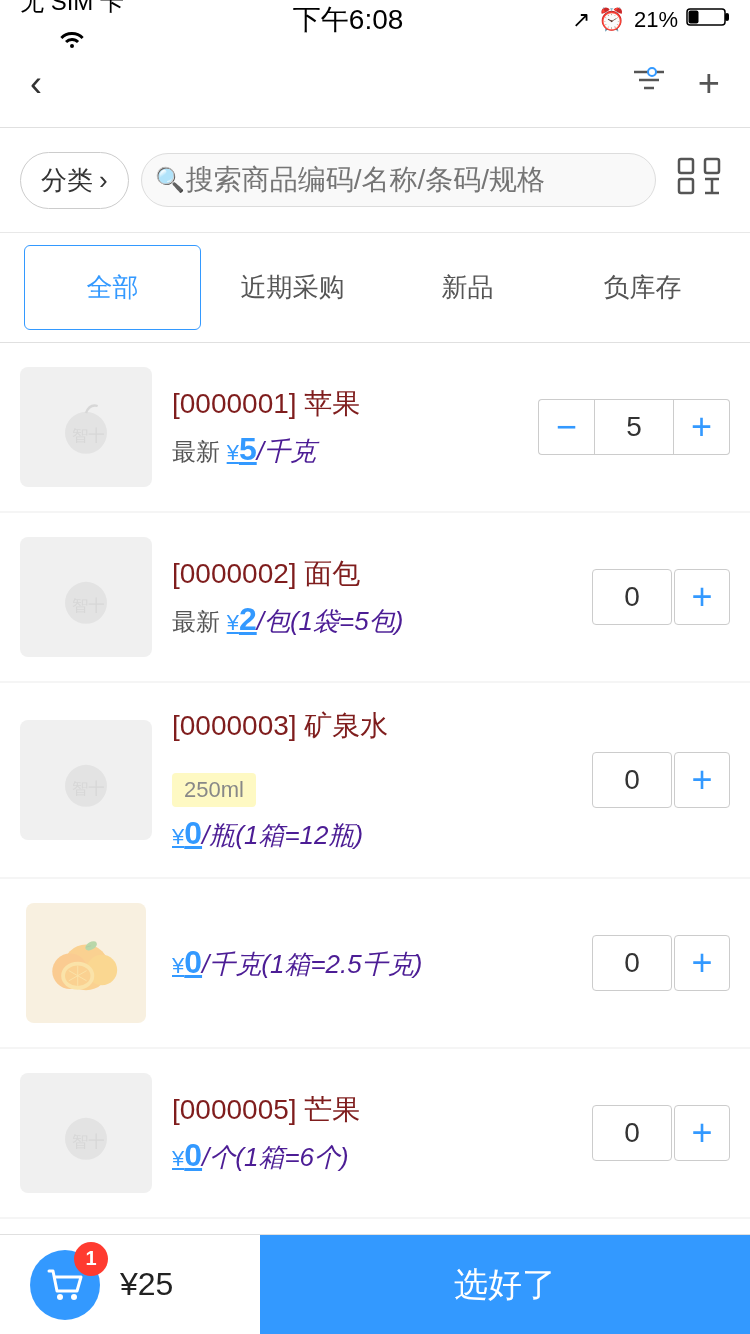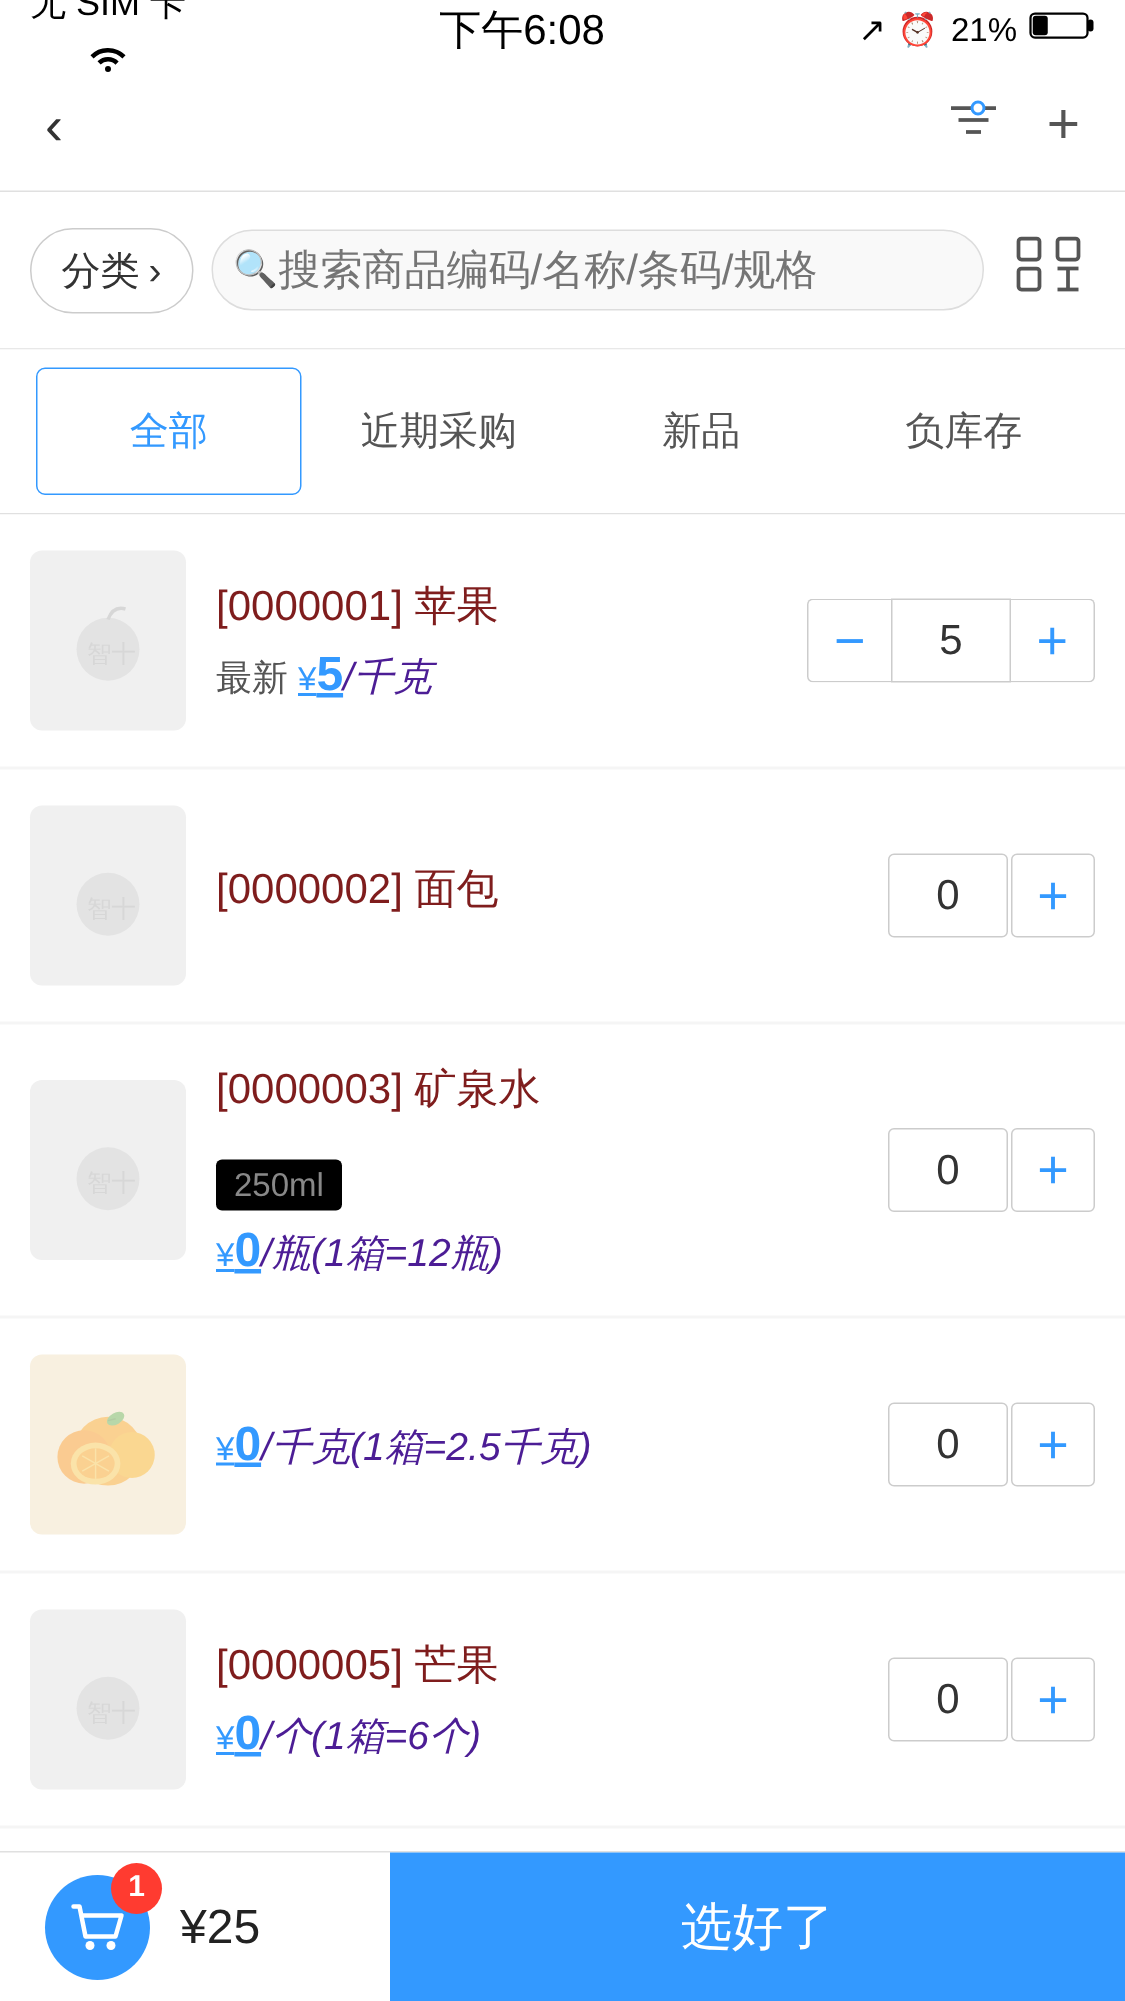--- a/index.html
+++ b/index.html
@@ -149,21 +149,21 @@
     }
     .product-item {
       background: #fff;
       margin-bottom: 2px;
       padding: 24px 20px;
       display: flex;
       align-items: center;
       gap: 20px;
     }
     .product-image {
-      width: 104px;
+      width: 132px;
       height: 120px;
       background: #f0f0f0;
       border-radius: 8px;
       display: flex;
       align-items: center;
       justify-content: center;
       flex-shrink: 0;
       overflow: hidden;
     }
     .product-image svg {
@@ -176,21 +176,21 @@
       min-width: 0;
     }
     .product-name {
       font-size: 28px;
       color: #7f1d1d;
       margin-bottom: 8px;
     }
     .product-spec {
       font-size: 22px;
       color: #888;
-      background: #000000;
+      background: #fef9c3;
       padding: 4px 12px;
       border-radius: 4px;
       display: inline-block;
       margin-bottom: 8px;
       margin-top: 20px;
     }
     .product-price {
       font-size: 24px;
       color: #555;
     }
@@ -425,20 +425,24 @@
     <div class="product-image">
       <svg viewBox="0 0 60 60" xmlns="http://www.w3.org/2000/svg">
           <circle cx="30" cy="35" r="18" fill="#ccc"></circle>
           <text x="18" y="42" font-size="14" fill="#aaa">智十</text>
         </svg>
     </div>
     <div class="product-info">
       <div class="product-name">
         <span>[0000002]</span> <span>面包</span>
       </div>
+      <div class="product-price">
+        <span>最新</span>
+        <span class="yen-symbol">¥</span><span class="price-amount">2</span><span class="price-unit">/包(1袋=5包)</span>
+      </div>
     </div>
     <div class="qty-control">
       <input class="qty-input" type="text" value="0" style="border-radius: 4px; border: 1.5px solid rgb(204, 204, 204);">
       <button class="qty-btn plus" style="border-left:1.5px solid #ccc; border-radius:4px; margin-left:2px;">+</button>
     </div>
   </div>
 
   <div class="product-item">
     <div class="product-image">
       <svg viewBox="0 0 60 60" xmlns="http://www.w3.org/2000/svg">

